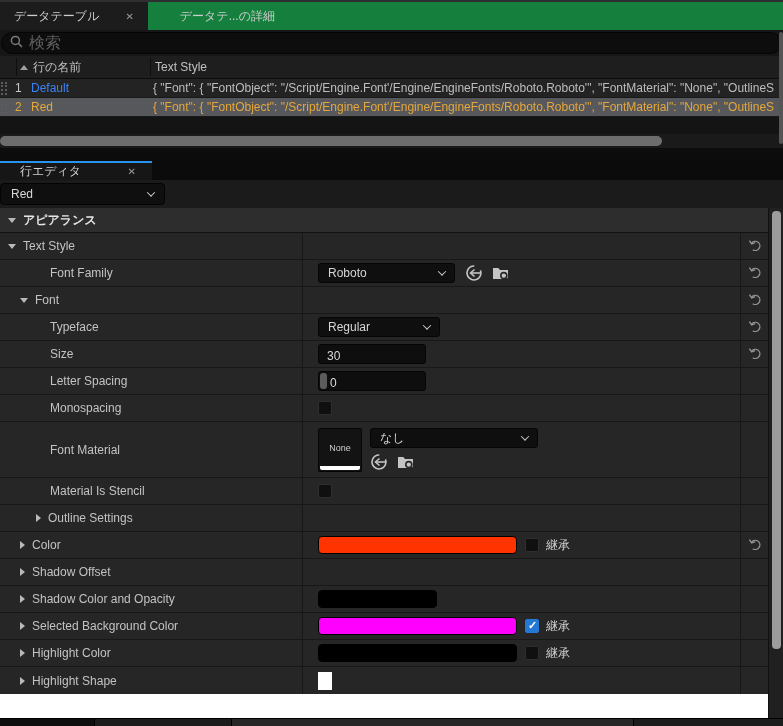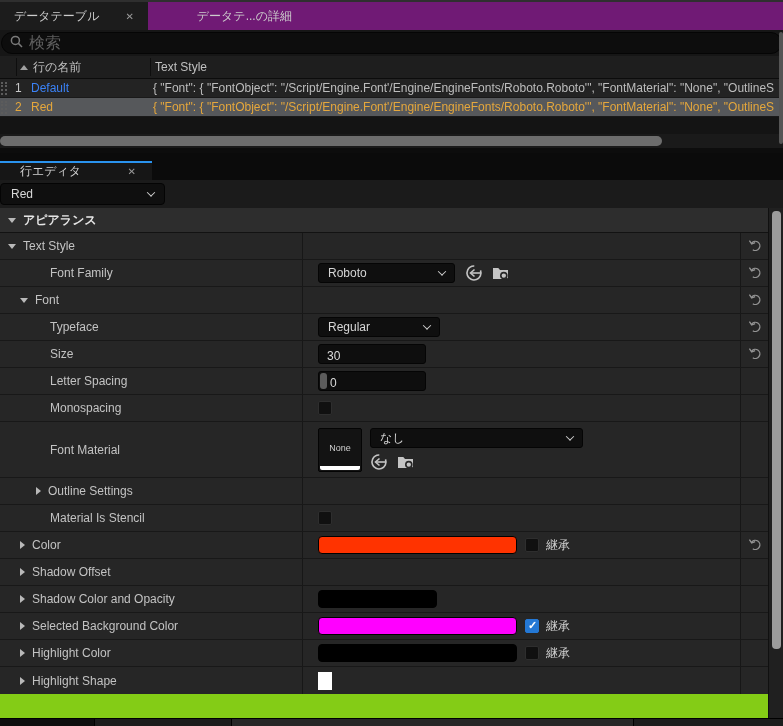--- a/index.html
+++ b/index.html
@@ -5,21 +5,21 @@
   * { margin:0; padding:0; box-sizing:border-box; }
   html,body { width:783px; height:726px; overflow:hidden; }
   body {
     font-family:"Liberation Sans", sans-serif;
     font-size:12px; color:#c3c3c3;
     background:#1b1b1b;
   }
   .app { width:783px; height:726px; display:flex; flex-direction:column; position:relative; background:#161616; }
 
   
-  .tabbar1 { height:30px; background:#701a75; border-top:2px solid #2f2f2f; display:flex; align-items:stretch; flex:0 0 auto;gap:17px; }
+  .tabbar1 { height:30px; background:#15803d; border-top:2px solid #2f2f2f; display:flex; align-items:stretch; flex:0 0 auto; }
   .tab1 { display:flex; align-items:center; padding:0 14px; color:#cdcdcd; }
   .tab1.active { background:#1c1c1c; }
   .tab1 .close { margin-left:26px; color:#9a9a9a; font-size:10px; }
   .tab1.inactive { margin-left:18px; }
 
   .searchwrap { height:26px; flex:0 0 auto; background:#161616; display:flex; align-items:center; padding:0 1px; }
   .searchbox { height:22px; width:100%; background:#0d0d0d; border:1px solid #050505; border-radius:11px; display:flex; align-items:center; padding:0 8px; }
   .searchbox input { background:transparent; border:none; outline:none; color:#bdbdbd; font-family:"Liberation Sans",sans-serif; font-size:16px; width:100%; margin-left:6px; }
   .searchbox input::placeholder { color:#5e5e5e; }
 
@@ -44,21 +44,21 @@
   .panelgap { height:5px; background:#0d0d0d; flex:0 0 auto; }
 
   
   .tabbar2 { height:27px; background:#0b0b0b; display:flex; flex:0 0 auto;align-items:flex-end; }
   .tab2 { width:152px; background:#161616; border-top:2px solid #2a93ee; display:flex; align-items:center; justify-content:space-between; padding:0 16px 0 20px; color:#d2d2d2; }
   .tab2 .close { color:#9a9a9a; font-size:10px; }
 
   .comborow { height:28px; background:#1b1b1b; display:flex; align-items:center; flex:0 0 auto; }
   .combo { width:165px; height:22px; background:#0f0f0f; border:1px solid #040404; border-radius:4px; display:flex; align-items:center; justify-content:space-between; padding:0 10px; color:#d8d8d8; }
 
-  .details { flex:1 1 auto; position:relative; background:#84cc16; }
+  .details { flex:1 1 auto; position:relative; background:#ffffff; }
   .cathdr { height:25px; width:768px; background:#2d2d2d; border-bottom:1px solid #121212; display:flex; align-items:center; padding-left:8px; color:#e6e6e6; font-weight:bold; }
   .cathdr .tri-down { margin-right:7px; }
 
   .prow { height:27px; width:768px; background:#262626; border-bottom:1px solid #181818; display:flex; align-items:stretch; }
   .prow.tall { height:56px; }
   .plabel { width:303px; flex:0 0 auto; display:flex; align-items:center; border-right:1px solid #171717; color:#c3c3c3; }
   .pvalue { flex:1 1 auto; display:flex; align-items:center; padding-left:15px; position:relative; }
   .preset { width:28px; flex:0 0 auto; border-left:1px solid #171717; display:flex; align-items:center; justify-content:center; }
 
   .ind1 { padding-left:8px; } .ind2 { padding-left:20px; } .ind3 { padding-left:50px; } .ind3t { padding-left:36px; }
@@ -300,21 +300,21 @@
     <div class="prow tall">
       <div class="plabel ind3">
         <span>Font Material</span>
       </div>
       <div class="pvalue">
         <div class="thumbnail">
           <span class="tlabel">None</span>
           <span class="tbar"></span>
         </div>
         <div class="fm-col">
-          <div class="dd" style="width:213px">
+          <div class="dd" style="width:168px">
             <span>なし</span>
             <span class="chev"></span>
           </div>
           <div class="fm-icons">
             <span class="icnbtn">
               <svg width="18" height="18" viewBox="0 0 18 18">
                   <circle cx="9" cy="9" r="7" fill="none" stroke="#c4c4c4" stroke-width="1.6" stroke-dasharray="30 8" transform="rotate(25 9 9)"></circle>
                   <line x1="6" y1="9" x2="16" y2="9" stroke="#c4c4c4" stroke-width="1.6"></line>
                   <path d="M9.5 5.5 L5.5 9 L9.5 12.5" fill="none" stroke="#c4c4c4" stroke-width="1.6"></path>
                 </svg>
@@ -326,35 +326,35 @@
                   <line x1="14" y1="13.8" x2="16.2" y2="16" stroke="#262626" stroke-width="1.8"></line>
                 </svg>
             </span>
           </div>
         </div>
       </div>
       <div class="preset"></div>
     </div>
 
     <div class="prow">
+      <div class="plabel ind3">
+        <span>Material Is Stencil</span>
+      </div>
+      <div class="pvalue">
+        <span class="cb"></span>
+      </div>
+      <div class="preset"></div>
+    </div>
+
+    <div class="prow">
       <div class="plabel ind3t">
         <span class="tri-right"></span>
         <span>Outline Settings</span>
       </div>
       <div class="pvalue"></div>
-      <div class="preset"></div>
-    </div>
-
-    <div class="prow">
-      <div class="plabel ind3">
-        <span>Material Is Stencil</span>
-      </div>
-      <div class="pvalue">
-        <span class="cb"></span>
-      </div>
       <div class="preset"></div>
     </div>
 
     <div class="prow">
       <div class="plabel ind2">
         <span class="tri-right"></span>
         <span>Color</span>
       </div>
       <div class="pvalue">
         <span class="colorbar" style="background-color: rgb(255, 51, 0);"></span>

